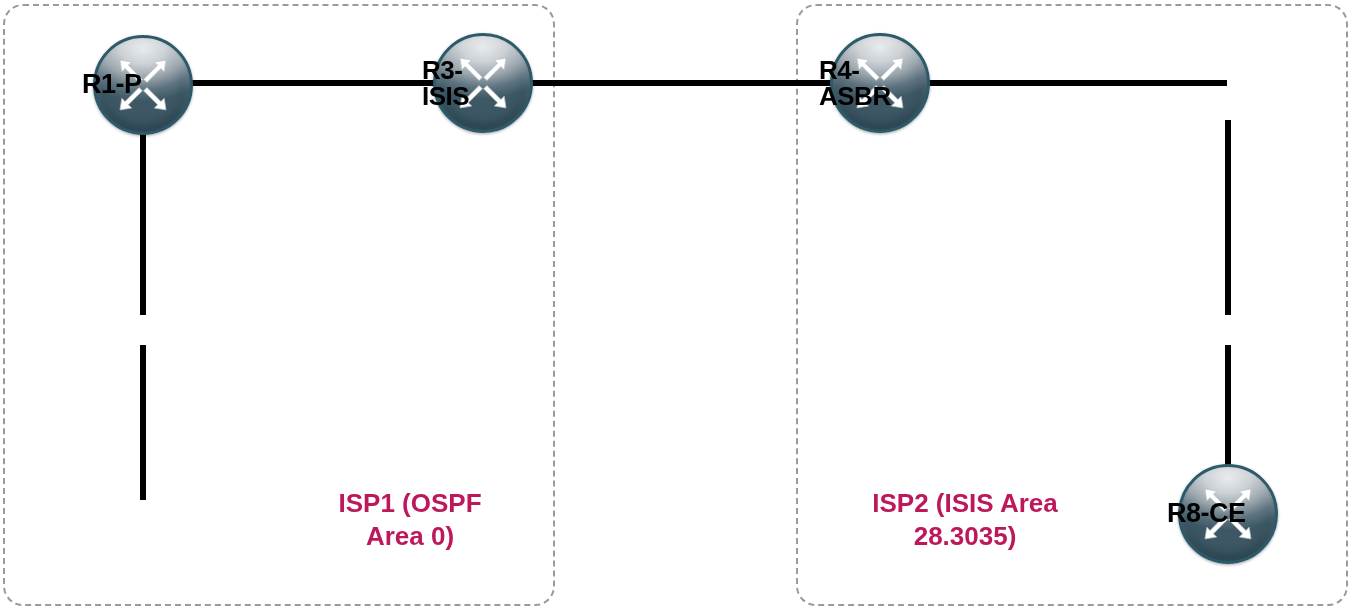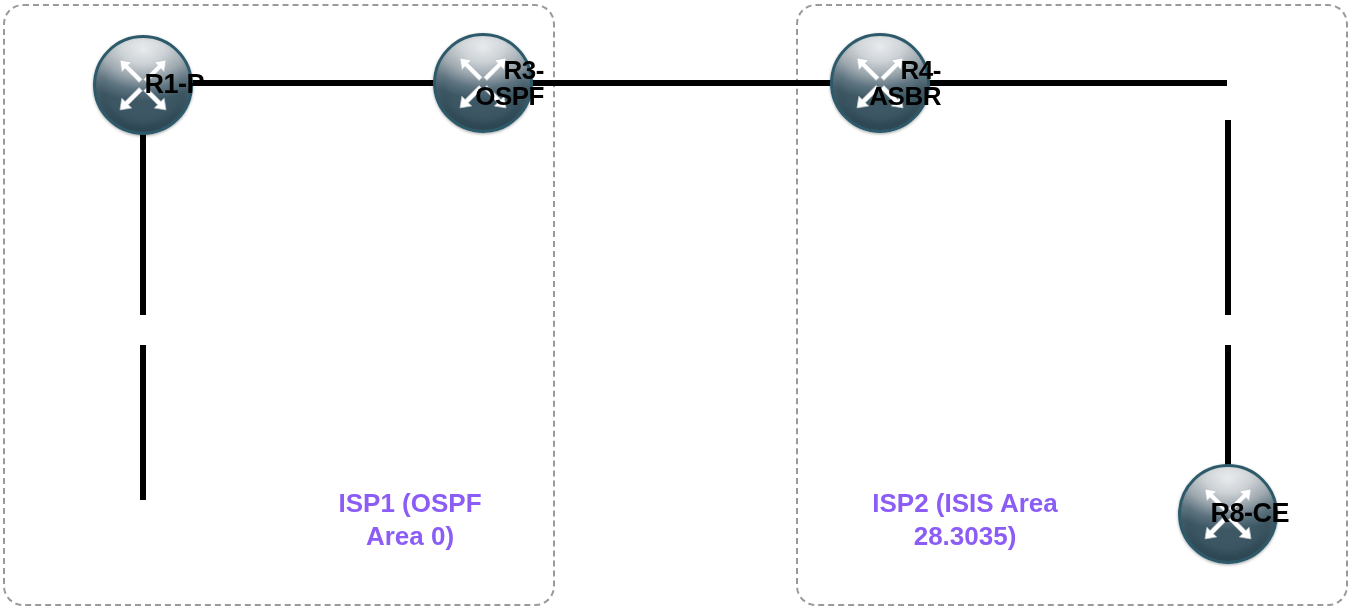--- a/index.html
+++ b/index.html
@@ -54,21 +54,21 @@
     display: block;
     width: 100%;
     height: 100%;
   }
   .router .label {
     position: absolute;
     left: -14px;
     right: -14px;
     top: 50%;
     transform: translateY(-50%);
-    text-align: right;
+    text-align: left;
     font-family: "Liberation Sans", sans-serif;
     font-weight: bold;
     font-size: 27px;
     line-height: 0.95;
     color: #000000;
     letter-spacing: -0.5px;
     white-space: pre-line;
     pointer-events: none;
   }
   .router .label.two-line {
@@ -76,21 +76,21 @@
     line-height: 1.0;
   }
   
   .domain-caption {
     position: absolute;
     text-align: center;
     font-family: "Liberation Sans", sans-serif;
     font-weight: bold;
     font-size: 26px;
     line-height: 1.25;
-    color: #8b5cf6;
+    color: #be185d;
     white-space: pre-line;
   }
 </style>
 </head>
 <body>
 
 <div id="canvas">
     <div class="domain-box" style="left: 3px; top: 4px; width: 552px; height: 602px; border-color: rgb(154, 154, 154);"></div>
     <div class="domain-box" style="left: 796px; top: 4px; width: 552px; height: 602px; border-color: rgb(154, 154, 154);"></div>
     <div class="link" style="left: 178px; top: 80px; background: rgb(0, 0, 0); width: 310px; height: 6px;"></div>
@@ -118,21 +118,21 @@
         <svg viewBox="0 0 100 100">
           <g fill="#ffffff" stroke="#b9c2c8" stroke-width="1" stroke-linejoin="round">
             <path d="M -3.2 -21 L 3.2 -21 L 3.2 6 L 9.5 6 L 0 19 L -9.5 6 L -3.2 6 Z" transform="translate(36,34) rotate(135) scale(0.78)"></path>
             <path d="M -3.2 -21 L 3.2 -21 L 3.2 6 L 9.5 6 L 0 19 L -9.5 6 L -3.2 6 Z" transform="translate(64,34) rotate(225) scale(0.78)"></path>
             <path d="M -3.2 -21 L 3.2 -21 L 3.2 6 L 9.5 6 L 0 19 L -9.5 6 L -3.2 6 Z" transform="translate(36,66) rotate(45) scale(0.78)"></path>
             <path d="M -3.2 -21 L 3.2 -21 L 3.2 6 L 9.5 6 L 0 19 L -9.5 6 L -3.2 6 Z" transform="translate(64,66) rotate(315) scale(0.78)"></path>
           </g>
         </svg>
       </span>
       <span class="label two-line">R3-
-OSPF</span>
+ISIS</span>
     </div>
     <div class="router" style="left: 830px; top: 33px;">
       <span class="glyph">
         <svg viewBox="0 0 100 100">
           <g fill="#ffffff" stroke="#b9c2c8" stroke-width="1" stroke-linejoin="round">
             <path d="M -3.2 -21 L 3.2 -21 L 3.2 6 L 9.5 6 L 0 19 L -9.5 6 L -3.2 6 Z" transform="translate(36,34) rotate(135) scale(0.78)"></path>
             <path d="M -3.2 -21 L 3.2 -21 L 3.2 6 L 9.5 6 L 0 19 L -9.5 6 L -3.2 6 Z" transform="translate(64,34) rotate(225) scale(0.78)"></path>
             <path d="M -3.2 -21 L 3.2 -21 L 3.2 6 L 9.5 6 L 0 19 L -9.5 6 L -3.2 6 Z" transform="translate(36,66) rotate(45) scale(0.78)"></path>
             <path d="M -3.2 -21 L 3.2 -21 L 3.2 6 L 9.5 6 L 0 19 L -9.5 6 L -3.2 6 Z" transform="translate(64,66) rotate(315) scale(0.78)"></path>
           </g>

